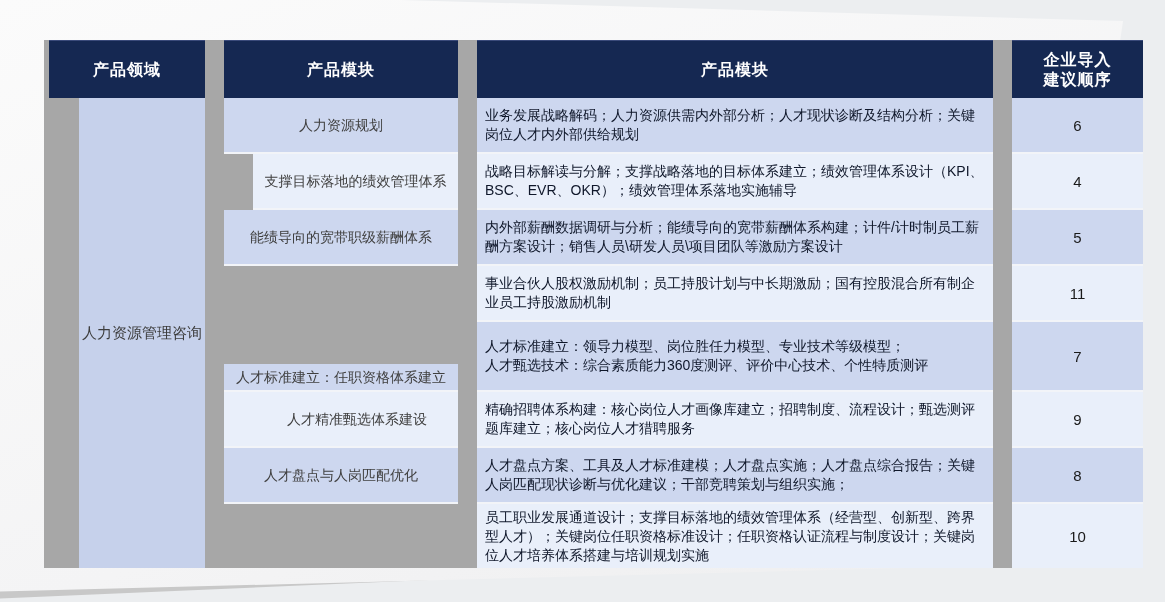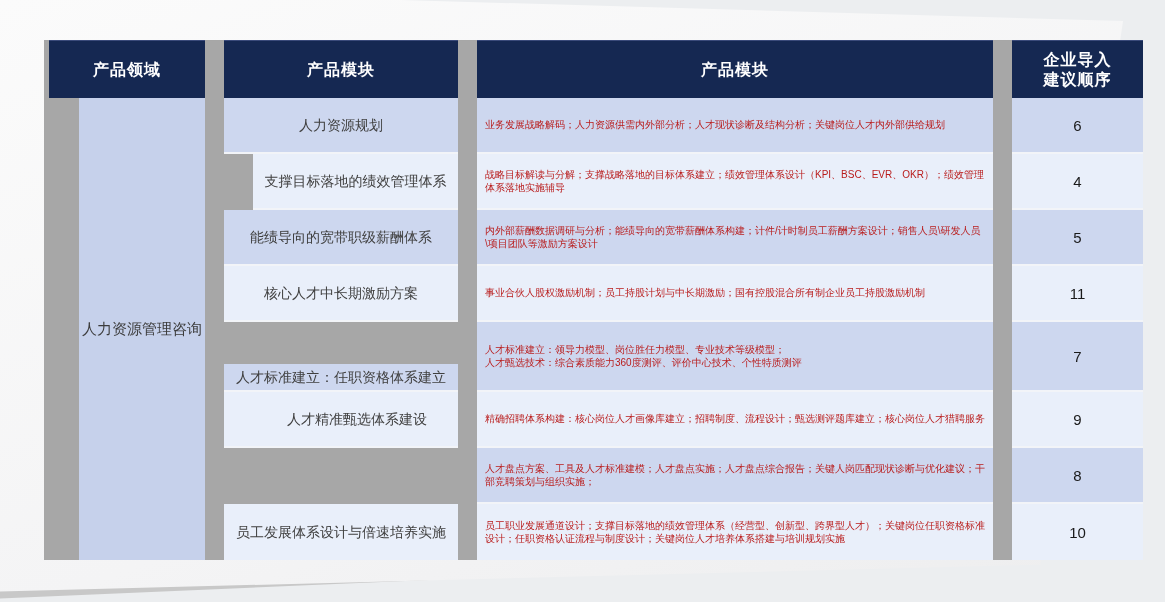--- a/index.html
+++ b/index.html
@@ -35,21 +35,21 @@
     background:#152852;color:#ffffff;font-weight:bold;font-size:16px;
     letter-spacing:1px;text-align:center;line-height:1.25;grid-row:1;
     border-top:1px solid #3a4a7a;
   }
   .h1{grid-column:1}.h2{grid-column:2}.h3{grid-column:3}.h4{grid-column:4;padding:0 28px;}
   .domain-cell{
     grid-column:1;grid-row:2 / span 8;
     background:#c6d1eb;color:#3c3c3c;font-size:15px;text-align:center;margin-left:30px;
   }
   .cell-module{grid-column:2;color:#404040;font-size:14px;text-align:right;padding:4px 4px;line-height:1.3;}
-  .cell-content{grid-column:3;justify-content:flex-start;color:#b91c1c;font-size:10px;
+  .cell-content{grid-column:3;justify-content:flex-start;color:#0f172a;font-size:14px;
     padding:4px 8px;line-height:1.34;white-space:pre-line;text-align:left;}
   .cell-order{grid-column:4;color:#1a1a1a;font-size:15px;}
   .dark{background:#cdd7ef;}
   .light{background:#e9effa;}
   .cell-module,.cell-content,.cell-order{border-bottom:2px solid #f2f4f8;}
   .cell-module.last,.cell-content.last,.cell-order.last{border-bottom:none;}
 </style>
 </head>
 <body>
 
@@ -68,32 +68,31 @@
   <div class="cell cell-order dark" style="grid-row: 2;">6</div>
 
   <div class="cell cell-module light" style="grid-row: 3; margin-left: 29px;">支撑目标落地的绩效管理体系</div>
   <div class="cell cell-content light" style="grid-row: 3;">战略目标解读与分解；支撑战略落地的目标体系建立；绩效管理体系设计（KPI、BSC、EVR、OKR）；绩效管理体系落地实施辅导</div>
   <div class="cell cell-order light" style="grid-row: 3;">4</div>
 
   <div class="cell cell-module dark" style="grid-row: 4;">能绩导向的宽带职级薪酬体系</div>
   <div class="cell cell-content dark" style="grid-row: 4;">内外部薪酬数据调研与分析；能绩导向的宽带薪酬体系构建；计件/计时制员工薪酬方案设计；销售人员\研发人员\项目团队等激励方案设计</div>
   <div class="cell cell-order dark" style="grid-row: 4;">5</div>
 
-  <div class="cell cell-module light" style="grid-row: 5;">核心人才中长期激励方案</div>
   <div class="cell cell-content light" style="grid-row: 5;">事业合伙人股权激励机制；员工持股计划与中长期激励；国有控股混合所有制企业员工持股激励机制</div>
   <div class="cell cell-order light" style="grid-row: 5;">11</div>
 
   <div class="cell cell-module dark" style="grid-row: 6; margin-top: 42px;">人才标准建立：任职资格体系建立</div>
   <div class="cell cell-content dark" style="grid-row: 6;">人才标准建立：领导力模型、岗位胜任力模型、专业技术等级模型；
 人才甄选技术：综合素质能力360度测评、评价中心技术、个性特质测评</div>
   <div class="cell cell-order dark" style="grid-row: 6;">7</div>
 
   <div class="cell cell-module light" style="grid-row: 7; padding-left: 36px;">人才精准甄选体系建设</div>
   <div class="cell cell-content light" style="grid-row: 7;">精确招聘体系构建：核心岗位人才画像库建立；招聘制度、流程设计；甄选测评题库建立；核心岗位人才猎聘服务</div>
   <div class="cell cell-order light" style="grid-row: 7;">9</div>
 
+  <div class="cell cell-module dark" style="grid-row: 8;">人才盘点与人岗匹配优化</div>
   <div class="cell cell-content dark" style="grid-row: 8;">人才盘点方案、工具及人才标准建模；人才盘点实施；人才盘点综合报告；关键人岗匹配现状诊断与优化建议；干部竞聘策划与组织实施；</div>
   <div class="cell cell-order dark" style="grid-row: 8;">8</div>
 
-  <div class="cell cell-module light last" style="grid-row: 9;">员工发展体系设计与倍速培养实施</div>
   <div class="cell cell-content light last" style="grid-row: 9;">员工职业发展通道设计；支撑目标落地的绩效管理体系（经营型、创新型、跨界型人才）；关键岗位任职资格标准设计；任职资格认证流程与制度设计；关键岗位人才培养体系搭建与培训规划实施</div>
   <div class="cell cell-order light last" style="grid-row: 9;">10</div>
 </div>
 
 </body></html>

